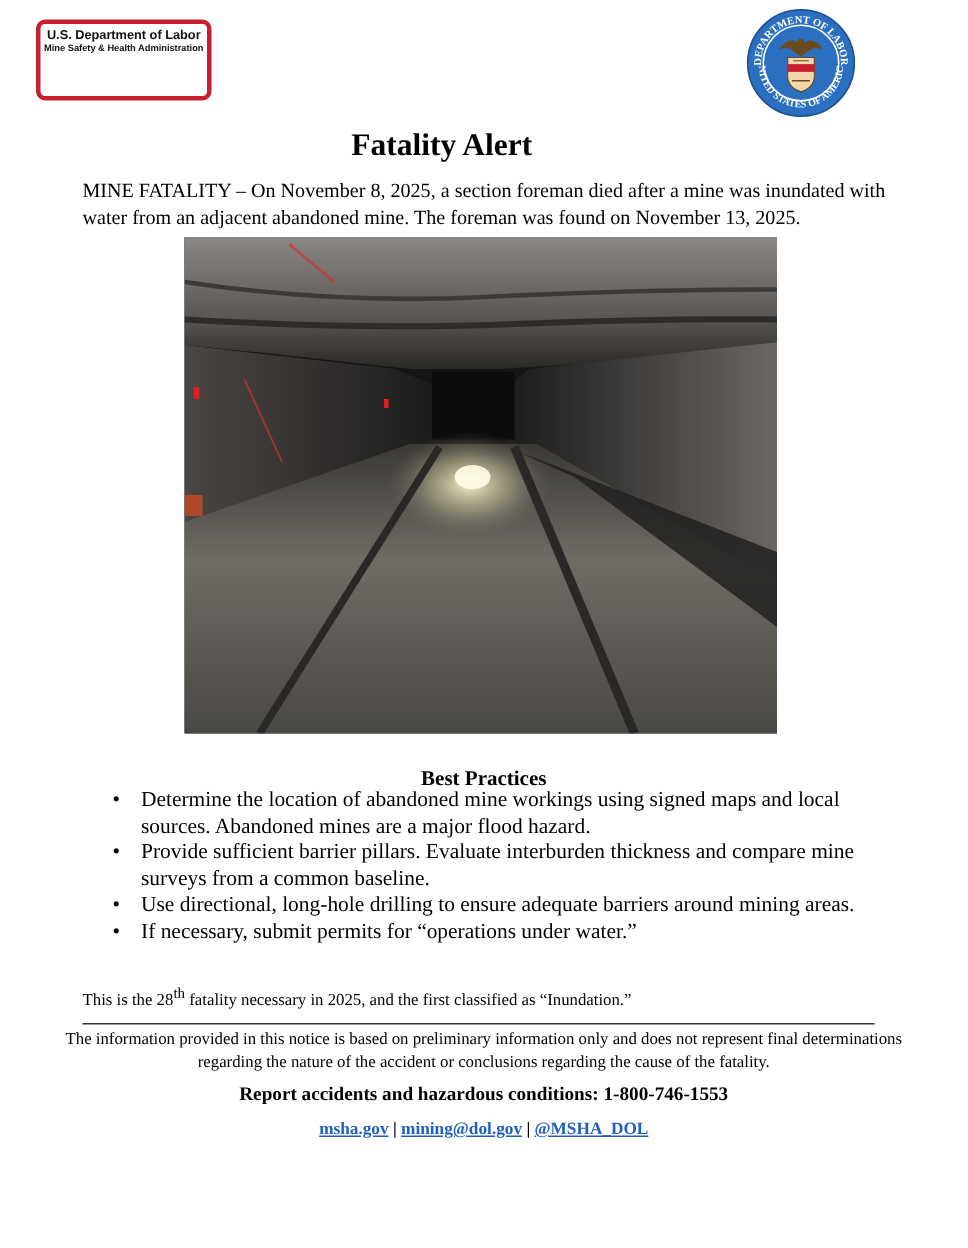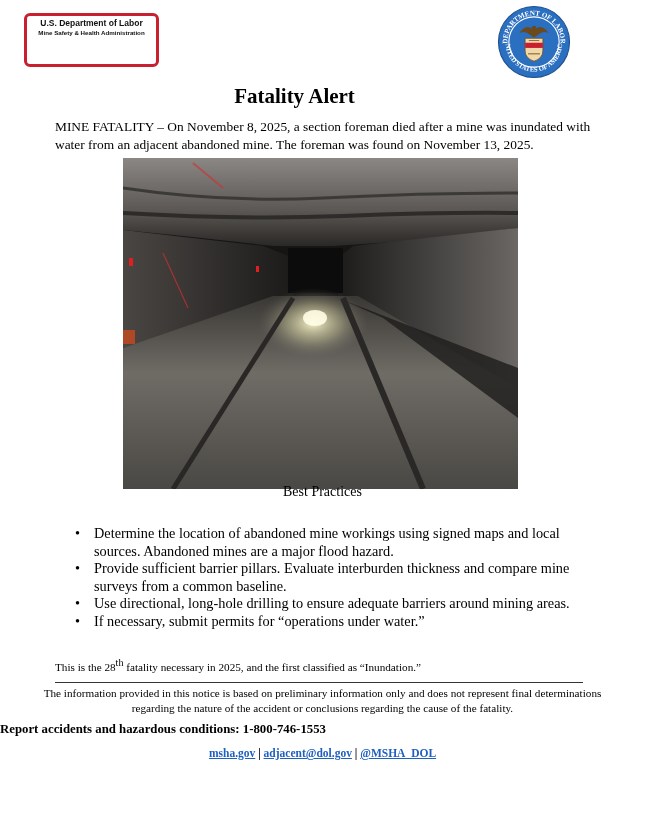--- a/index.html
+++ b/index.html
@@ -1,54 +1,54 @@
 <!DOCTYPE html>
 <html><head>
 <meta charset="utf-8">
 <style>
   html, body { margin: 0; padding: 0; background: #ffffff; }
   body { width: 645px; height: 832px; position: relative; overflow: hidden;
          font-family: "Liberation Serif", serif; color: #000; }
 
   
-  .msha-logo { position: absolute; left: 24px; top: 13px; width: 135px; height: 54px;
+  .msha-logo { position: absolute; left: 24px; top: 13px; width: 117px; height: 54px;
                border: 3px solid #c8202f; border-radius: 6px; box-sizing: border-box;
                background: #fff; text-align: center; font-family: "Liberation Sans", sans-serif; }
   .msha-logo .dept { font-size: 8.5px; font-weight: bold; color: #111; margin-top: 2px; letter-spacing: 0; }
   .msha-logo .acr { font-size: 27px; font-weight: bold; color: #1f3b8c; line-height: 22px; letter-spacing: 0.5px; }
   .msha-logo .sub { font-size: 6.2px; font-weight: bold; color: #111; margin-top: 1px; }
 
   
   .seal { position: absolute; left: 497px; top: 5px; width: 74px; height: 74px; }
 
   h1.title { position: absolute; left: 0; width: 589px; top: 84px; margin: 0; text-align: center;
              font-size: 21px; font-weight: bold; font-family: "Liberation Serif", serif; }
 
   .intro { position: absolute; left: 55px; top: 118px; width: 540px; margin: 0;
            font-size: 13.4px; line-height: 18px; }
 
   .photo { position: absolute; left: 123px; top: 158px; width: 395px; height: 331px; overflow: hidden; background: #1c1c1c; }
 
-  .bp-heading { position: absolute; left: 0; width: 645px; top: 484px; margin: 0; text-align: center;
-                font-size: 14px; font-weight: normal; }
+  .bp-heading { position: absolute; left: 0; width: 645px; top: 512px; margin: 0; text-align: center;
+                font-size: 14px; font-weight: bold; }
 
   ul.practices { position: absolute; left: 94px; top: 525px; width: 500px; margin: 0; padding: 0;
                  list-style: none; font-size: 14.3px; line-height: 17.5px; }
   ul.practices li { position: relative; margin: 0; }
   ul.practices li .bullet { position: absolute; left: -19px; top: 0; }
 
   .count { position: absolute; left: 55px; top: 657px; margin: 0; font-size: 11.2px; }
   .count sup { font-size: 10px; }
 
   .rule { position: absolute; left: 55px; top: 682px; width: 528px; height: 0; border-top: 1.2px solid #333; }
 
   .disclaimer { position: absolute; left: 40px; width: 565px; top: 686px; margin: 0; text-align: center;
                 font-size: 11.2px; line-height: 15px; }
 
-  .report { position: absolute; left: 0; width: 645px; top: 722px; margin: 0; text-align: left;
+  .report { position: absolute; left: 0; width: 645px; top: 722px; margin: 0; text-align: center;
             font-size: 12.8px; font-weight: bold; }
 
   .links { position: absolute; left: 0; width: 645px; top: 747px; margin: 0; text-align: center;
            font-size: 11.5px; font-weight: bold; }
   .links a { color: #1f5fbf; text-decoration: underline; }
   .links .sep { color: #000; }
 </style>
 </head>
 <body>
 
@@ -163,14 +163,14 @@
 
 <p class="count"><span>This is the 28</span><sup>th</sup><span> fatality necessary in 2025, and the first classified as “Inundation.”</span></p>
 
 <div class="rule"></div>
 
 <p class="disclaimer">The information provided in this notice is based on preliminary information only and does not represent final determinations regarding the nature of the accident or conclusions regarding the cause of the fatality.</p>
 
 <p class="report">Report accidents and hazardous conditions: 1-800-746-1553</p>
 
 <p class="links">
-  <a>msha.gov</a><span class="sep"> | </span><a>adjacent@dol.gov</a><span class="sep"> | </span><a>@MSHA_DOL</a>
+  <a>msha.gov</a><span class="sep"> | </span><a>mining@dol.gov</a><span class="sep"> | </span><a>@MSHA_DOL</a>
 </p>
 
 </body></html>

